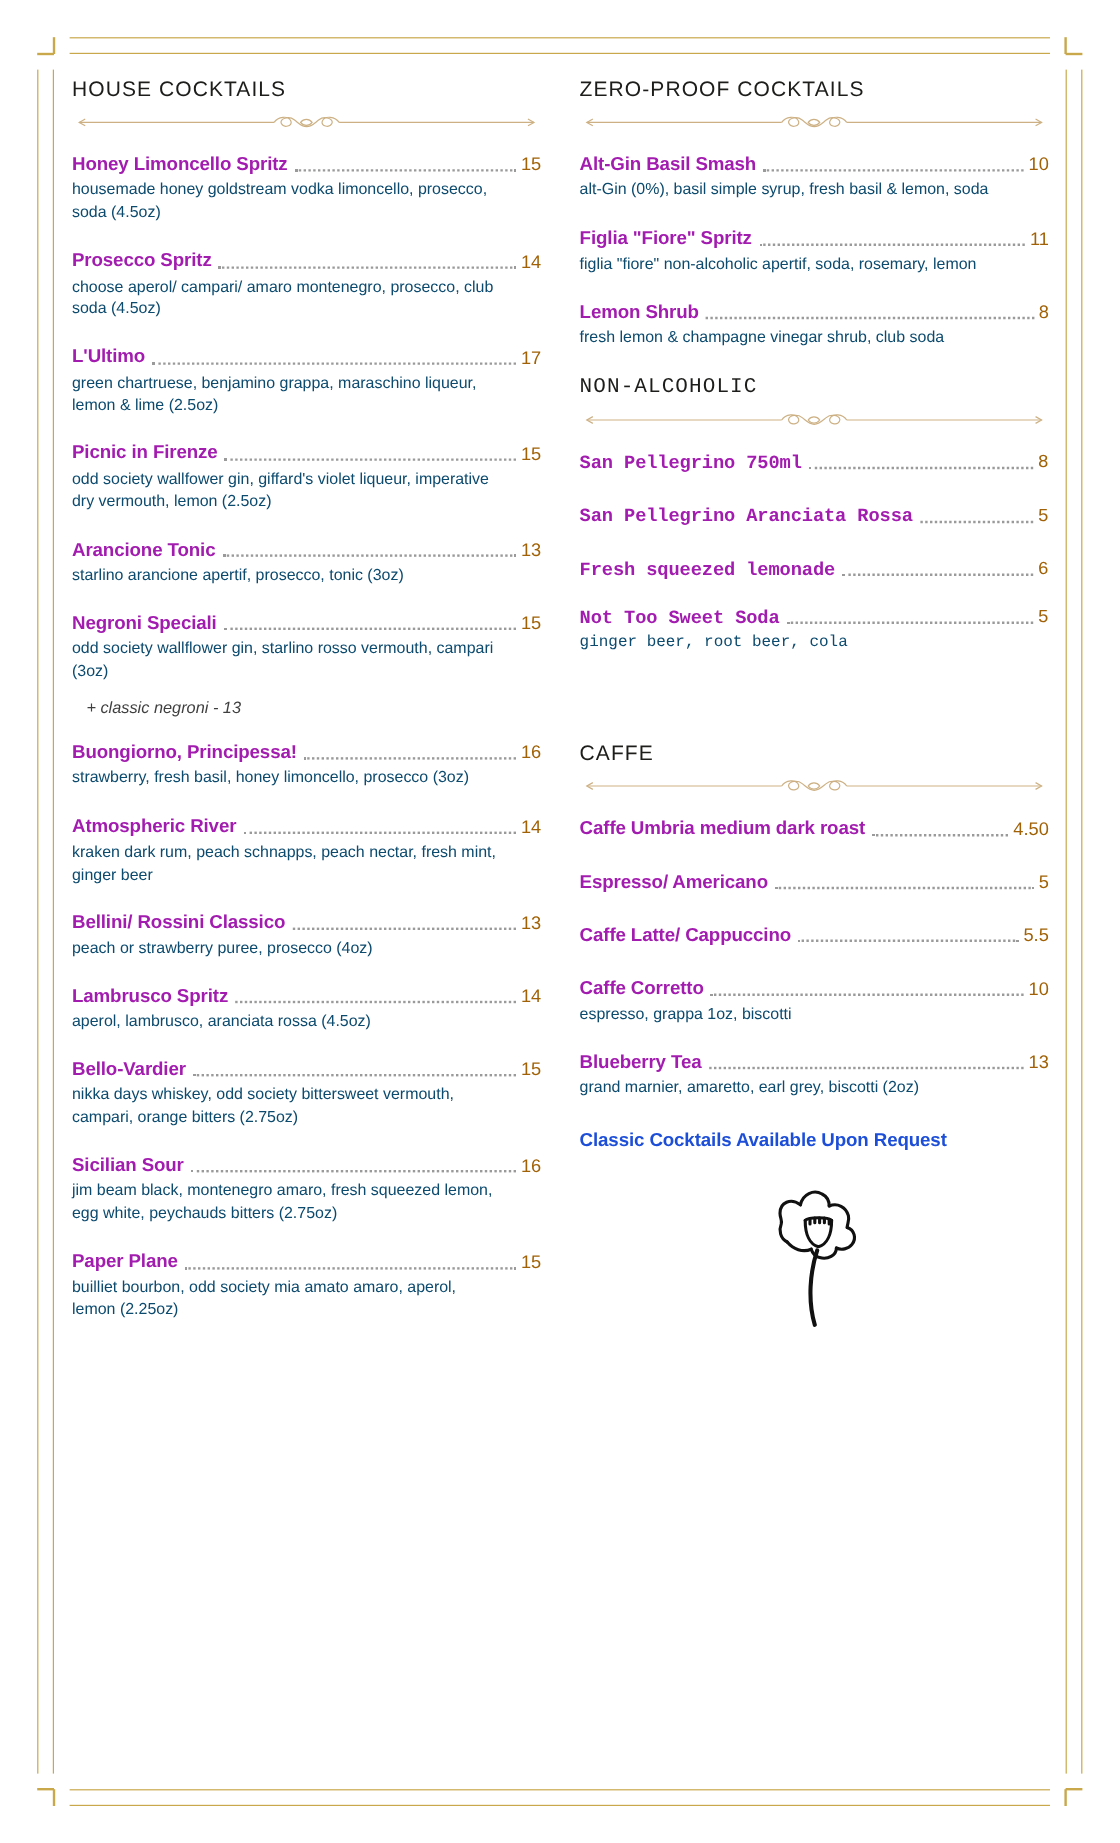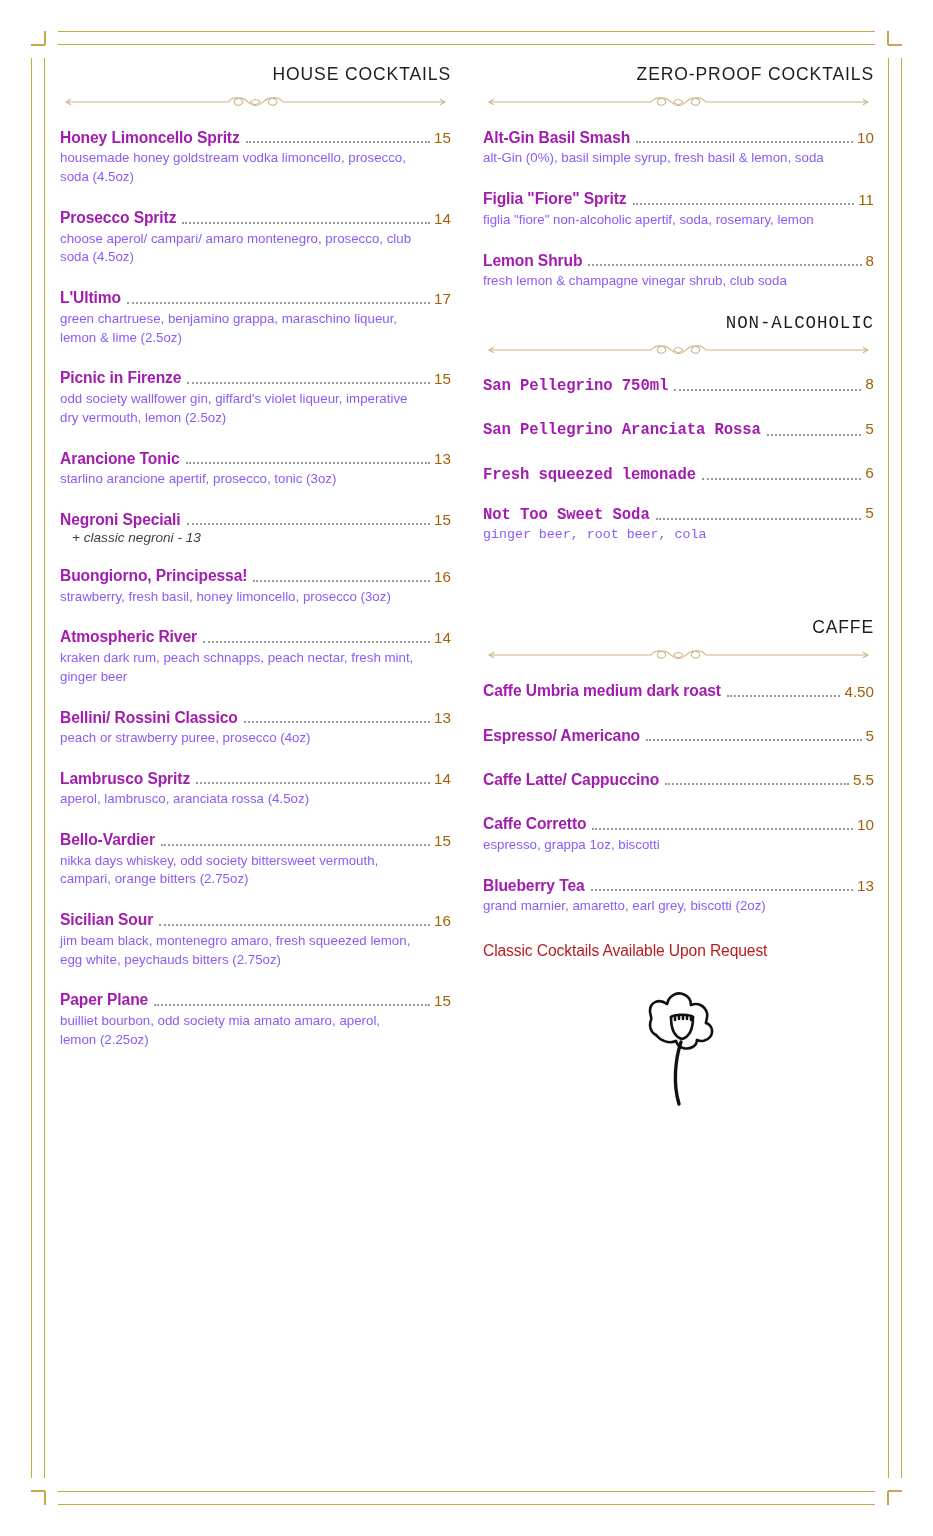--- a/index.html
+++ b/index.html
@@ -64,21 +64,21 @@
     gap: 32px;
     box-sizing: border-box;
   }
   .column {
     width: 391px;
     flex: 0 0 391px;
   }
 
   
   .section-title {
-    text-align: right;
+    text-align: left;
     font-size: 17.5px;
     letter-spacing: 0.9px;
     color: #1d1d1b;
     font-weight: 400;
     margin: 0 0 9px 0;
     white-space: nowrap;
   }
   .divider {
     width: 100%;
     height: 16px;
@@ -111,46 +111,46 @@
     border-bottom: 2.1px dotted #9a9a9a;
   }
   .item-price {
     font-size: 15.2px;
     color: #a16207;
     white-space: nowrap;
     line-height: 1.18;
   }
   .item-desc {
     font-size: 13.3px;
-    color: #8b5cf6;
+    color: #0c4a6e;
     line-height: 1.42;
     margin-top: 2px;
     max-width: 355px;
   }
   .item-sub {
     font-size: 13.6px;
     color: #3f3f3f;
     font-style: italic;
-    margin-top: 1px;
+    margin-top: 13px;
     padding-left: 12px;
   }
 
   
   .item.no-desc { margin-bottom: 26px; }
 
   .section {
     margin-bottom: 0;
   }
   .section.spaced-top { margin-top: 0; font-family: Liberation Mono, monospace; }
   .section.caffe-top { margin-top: 72px; }
 
   .note {
     font-size: 15.6px;
-    font-weight: normal;
-    color: #b91c1c;
+    font-weight: bold;
+    color: #1d4ed8;
     margin-top: 26px;
     white-space: nowrap;
     letter-spacing: -0.1px;
   }
 
   .flower-wrap {
     margin-top: 14px;
     display: flex;
     justify-content: center;
   }
@@ -233,20 +233,21 @@
             <span class="item-price">13</span>
           </div>
           <div class="item-desc">starlino arancione apertif, prosecco, tonic (3oz)</div>
         </div>
         <div class="item">
           <div class="item-head">
             <span class="item-name">Negroni Speciali</span>
             <span class="leader"></span>
             <span class="item-price">15</span>
           </div>
+          <div class="item-desc">odd society wallflower gin, starlino rosso vermouth, campari (3oz)</div>
           <div class="item-sub">+ classic negroni - 13</div>
         </div>
         <div class="item">
           <div class="item-head">
             <span class="item-name">Buongiorno, Principessa!</span>
             <span class="leader"></span>
             <span class="item-price">16</span>
           </div>
           <div class="item-desc">strawberry, fresh basil, honey limoncello, prosecco (3oz)</div>
         </div>

